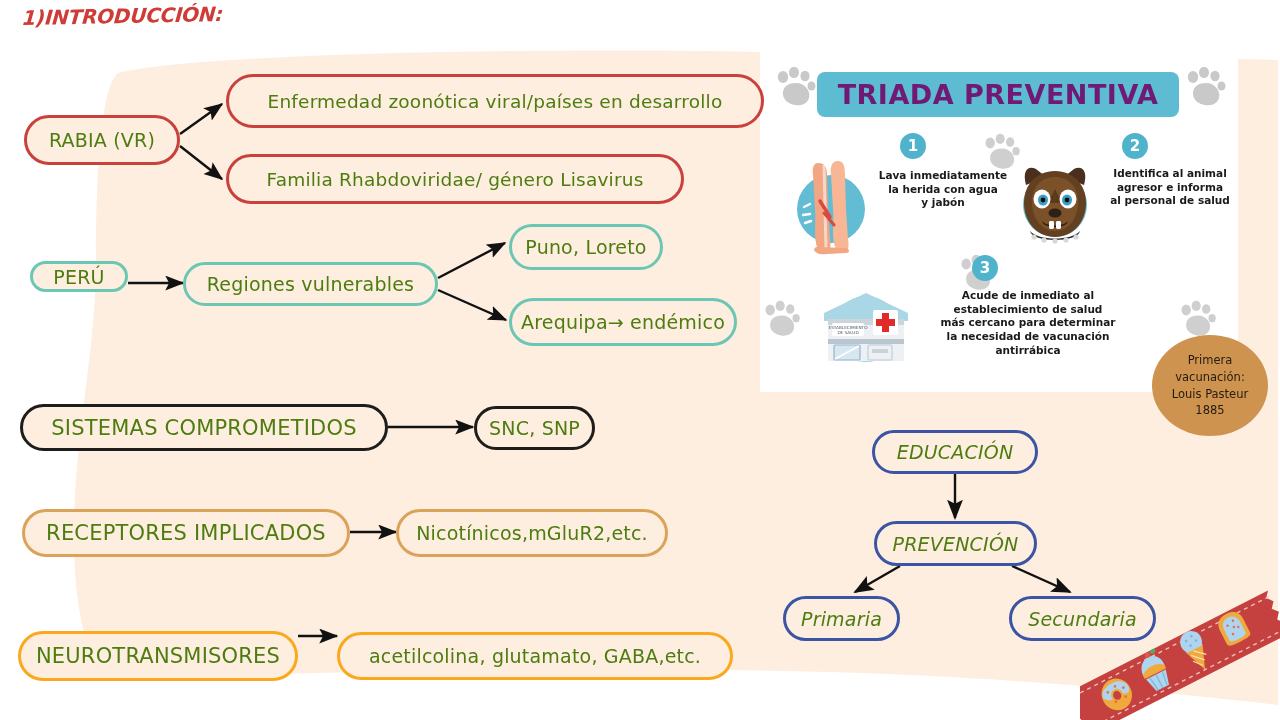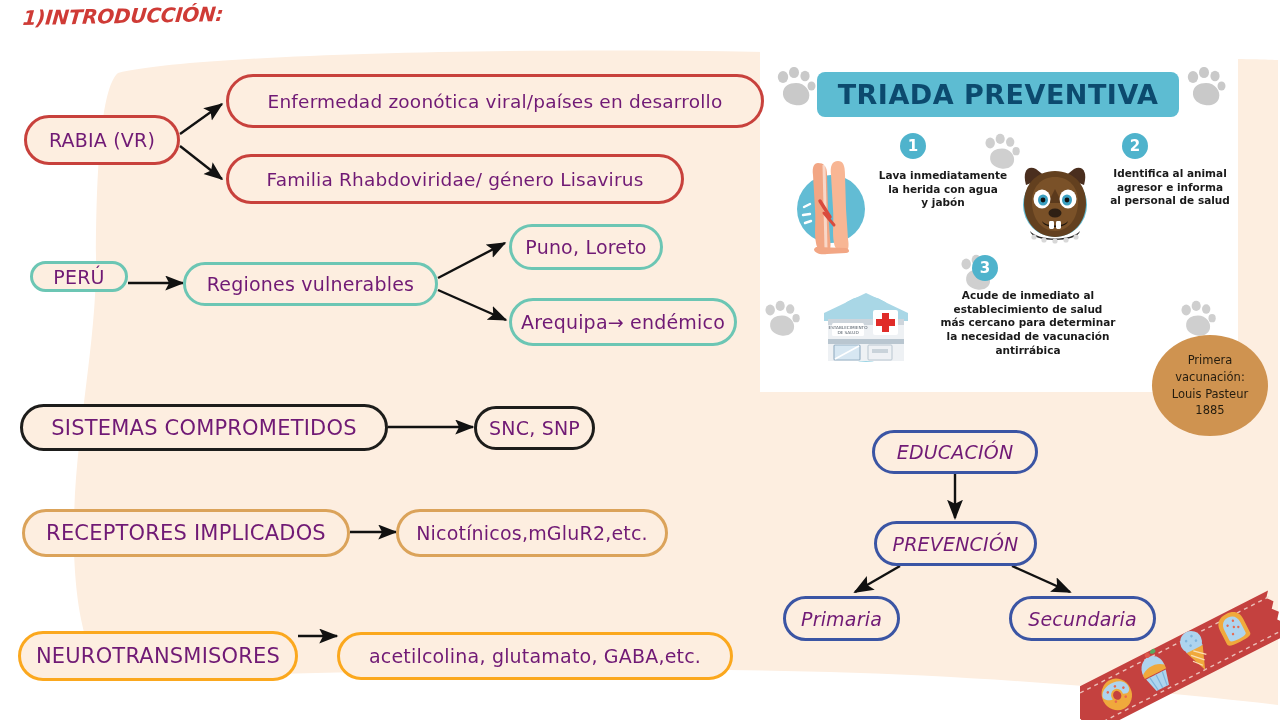--- a/index.html
+++ b/index.html
@@ -15,21 +15,21 @@
   .cream-bg{position:absolute;left:0;top:0;width:1280px;height:720px;z-index:0;}
 
   
   .node{
     position:absolute;
     display:flex;align-items:center;justify-content:center;
     box-sizing:border-box;
     background:#fdeee0;
     border-style:solid;
     border-radius:999px;
-    color:#701a75;
+    color:#4d7c0f;
     white-space:nowrap;
     letter-spacing:.2px;
     z-index:4;
   }
   .node.red{border-color:#c8413c;border-width:3px;}
   .node.teal{border-color:#6cc6b4;border-width:3px;}
   .node.black{border-color:#1d1d1b;border-width:3px;}
   .node.orange{border-color:#dba35a;border-width:3px;}
   .node.orange-strong{border-color:#fba81e;border-width:3px;margin-top:20px;}
   .node.blue{border-color:#3b55a4;border-width:3px;font-style:italic;}
@@ -54,21 +54,21 @@
   #infocard{
     position:absolute;left:760px;top:47px;width:478px;height:345px;
     background:#ffffff;z-index:2;overflow:hidden;
   }
   #info-banner{
     position:absolute;left:57px;top:25px;width:362px;height:45px;
     background:#5dbcd2;border-radius:8px;
     display:flex;align-items:center;justify-content:center;
   }
   #info-banner span{
-    color:#0c4a6e;font-weight:bold;font-size:27px;letter-spacing:.5px;
+    color:#701a75;font-weight:bold;font-size:27px;letter-spacing:.5px;
     font-family:"DejaVu Sans","Liberation Sans",sans-serif;
   }
   .paw{position:absolute;opacity:1;}
   .info-step{position:absolute;}
   .step-num{
     width:26px;height:26px;border-radius:50%;background:#4fb3cc;
     color:#fff;font-weight:bold;font-size:15px;
     display:flex;align-items:center;justify-content:center;
   }
   .step-txt{

